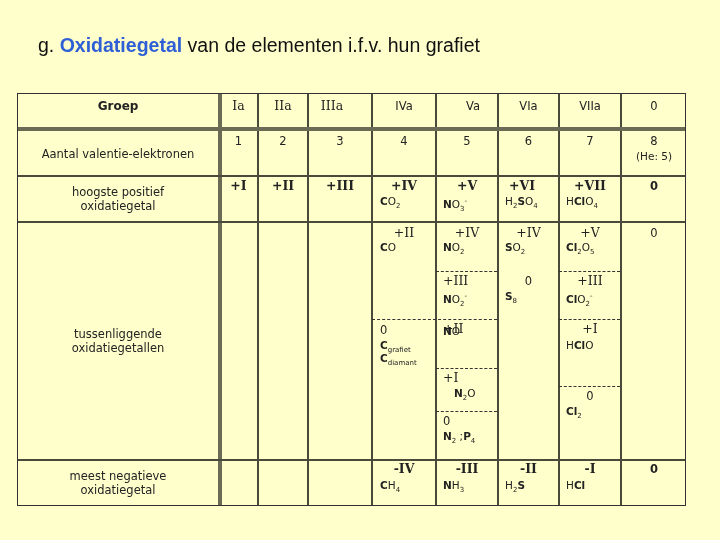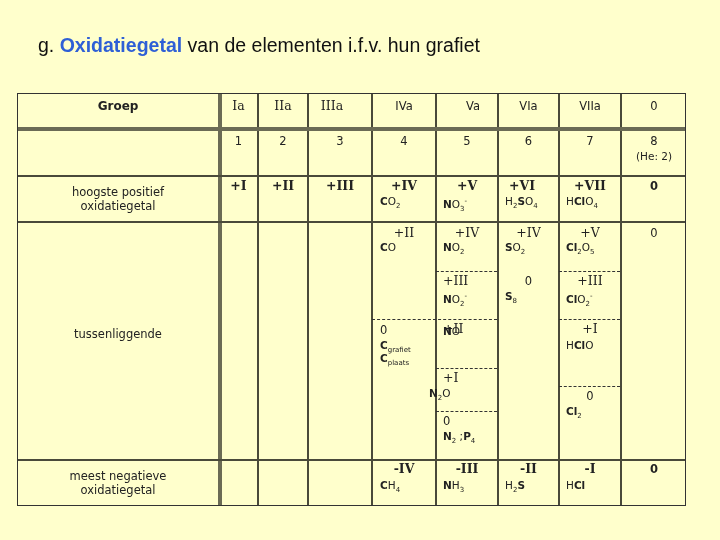--- a/index.html
+++ b/index.html
@@ -55,65 +55,67 @@
   <div class="cell center hdr" style="left:0; width:200px; top:5px">Groep</div>
   <div class="cell center rom" style="left:202px; width:37px; top:5px">Ia</div>
   <div class="cell center rom" style="left:241px; width:48px; top:5px">IIa</div>
   <div class="cell center rom" style="left:291px; width:46px; top:5px">IIIa</div>
   <div class="cell center" style="left:355px; width:62px; top:5px">IVa</div>
   <div class="cell center" style="left:425px; width:60px; top:5px">Va</div>
   <div class="cell center" style="left:481px; width:59px; top:5px">VIa</div>
   <div class="cell center" style="left:542px; width:60px; top:5px">VIIa</div>
   <div class="cell center" style="left:604px; width:64px; top:5px">0</div>
 
+  <div class="cell lbl" style="left:0; width:200px; top:53px">Aantal valentie-elektronen</div>
   <div class="cell center" style="left:202px; width:37px; top:40px">1</div>
   <div class="cell center" style="left:241px; width:48px; top:40px">2</div>
   <div class="cell center" style="left:291px; width:62px; top:40px">3</div>
   <div class="cell center" style="left:355px; width:62px; top:40px">4</div>
   <div class="cell center" style="left:419px; width:60px; top:40px">5</div>
   <div class="cell center" style="left:481px; width:59px; top:40px">6</div>
   <div class="cell center" style="left:542px; width:60px; top:40px">7</div>
   <div class="cell center" style="left:604px; width:64px; top:40px">8</div>
-  <div class="cell center" style="left:604px; width:64px; top:55px; font-size:10.5px">(He: 2)</div>
+  <div class="cell center" style="left:604px; width:64px; top:55px; font-size:10.5px">(He: 5)</div>
 
   <div class="cell lbl" style="left:0; width:200px; top:91px">
     <div>hoogste positief</div>
     <div>oxidatiegetal</div>
   </div>
   <div class="cell center rom bold" style="left:202px; width:37px; top:85px">+I</div>
   <div class="cell center rom bold" style="left:241px; width:48px; top:85px">+II</div>
   <div class="cell center rom bold" style="left:291px; width:62px; top:85px">+III</div>
   <div class="cell center rom bold" style="left:355px; width:62px; top:85px">+IV</div>
   <div class="cell formula" style="left:362px; top:100px"><b>C</b>O<sub>2</sub></div>
   <div class="cell center rom bold" style="left:419px; width:60px; top:85px">+V</div>
   <div class="cell formula" style="left:425px; top:100px"><b>N</b>O<sub>3</sub><sup>-</sup></div>
   <div class="cell center rom bold" style="left:481px; width:46px; top:85px">+VI</div>
   <div class="cell formula" style="left:487px; top:100px">H<sub>2</sub><b>S</b>O<sub>4</sub></div>
   <div class="cell center rom bold" style="left:542px; width:60px; top:85px">+VII</div>
   <div class="cell formula" style="left:548px; top:100px">H<b>Cl</b>O<sub>4</sub></div>
   <div class="cell center bold" style="left:604px; width:64px; top:85px">0</div>
 
   <div class="cell lbl" style="left:0; width:200px; top:233px">
     <div>tussenliggende</div>
+    <div>oxidatiegetallen</div>
   </div>
 
   <div class="cell center rom" style="left:355px; width:62px; top:132px">+II</div>
   <div class="cell formula" style="left:362px; top:146px"><b>C</b>O</div>
   <div class="cell" style="left:362px; top:229px">0</div>
   <div class="cell formula" style="left:362px; top:244px"><b>C</b><sub>grafiet</sub></div>
-  <div class="cell formula" style="left:362px; top:257px"><b>C</b><sub>plaats</sub></div>
+  <div class="cell formula" style="left:362px; top:257px"><b>C</b><sub>diamant</sub></div>
 
   <div class="cell center rom" style="left:419px; width:60px; top:132px">+IV</div>
   <div class="cell formula" style="left:425px; top:146px"><b>N</b>O<sub>2</sub></div>
   <div class="cell rom" style="left:425px; top:180px">+III</div>
   <div class="cell formula" style="left:425px; top:195px"><b>N</b>O<sub>2</sub><sup>-</sup></div>
   <div class="cell rom" style="left:425px; top:228px">+II</div>
   <div class="cell formula" style="left:425px; top:230px"><b>N</b>O</div>
   <div class="cell rom" style="left:425px; top:277px">+I</div>
-  <div class="cell formula" style="left:411px; top:292px"><b>N</b><sub>2</sub>O</div>
+  <div class="cell formula" style="left:436px; top:292px"><b>N</b><sub>2</sub>O</div>
   <div class="cell" style="left:425px; top:320px">0</div>
   <div class="cell formula" style="left:425px; top:335px"><b>N</b><sub>2</sub> ;<b>P</b><sub>4</sub></div>
 
   <div class="cell center rom" style="left:481px; width:59px; top:132px">+IV</div>
   <div class="cell formula" style="left:487px; top:146px"><b>S</b>O<sub>2</sub></div>
   <div class="cell center" style="left:481px; width:59px; top:180px">0</div>
   <div class="cell formula" style="left:487px; top:195px"><b>S</b><sub>8</sub></div>
 
   <div class="cell center rom" style="left:542px; width:60px; top:132px">+V</div>
   <div class="cell formula" style="left:548px; top:146px"><b>Cl</b><sub>2</sub>O<sub>5</sub></div>

